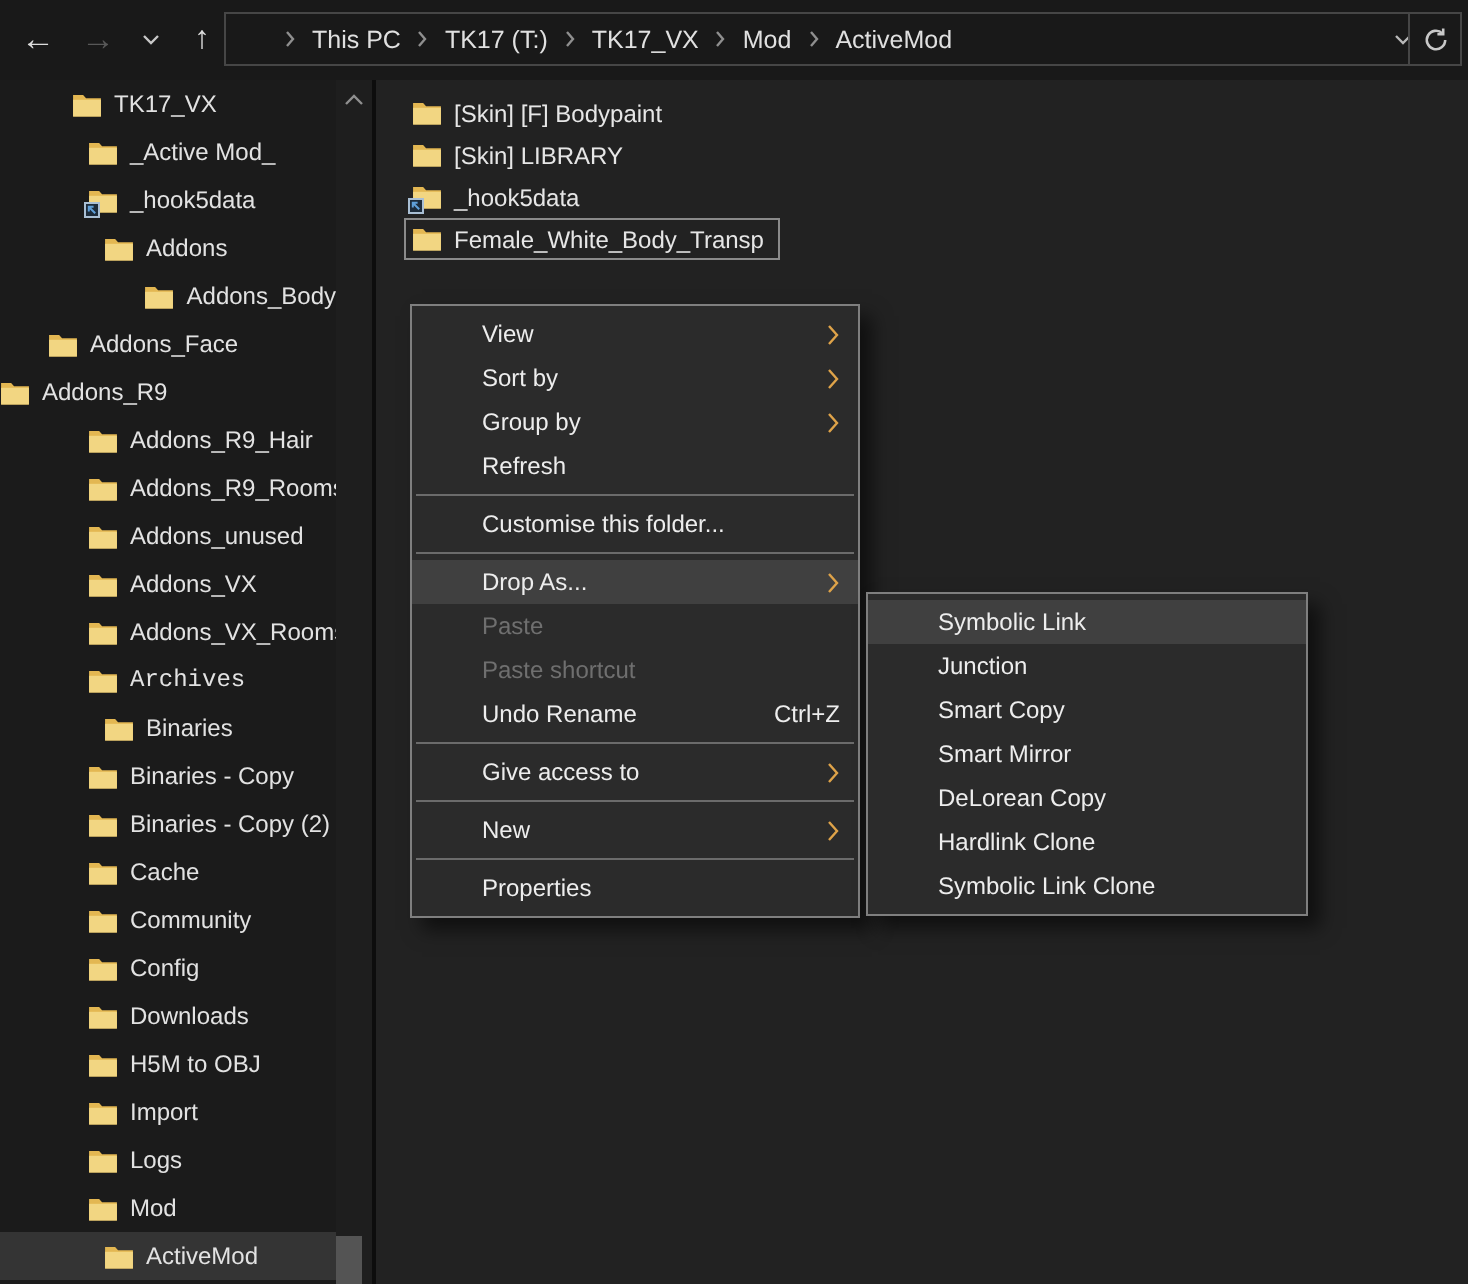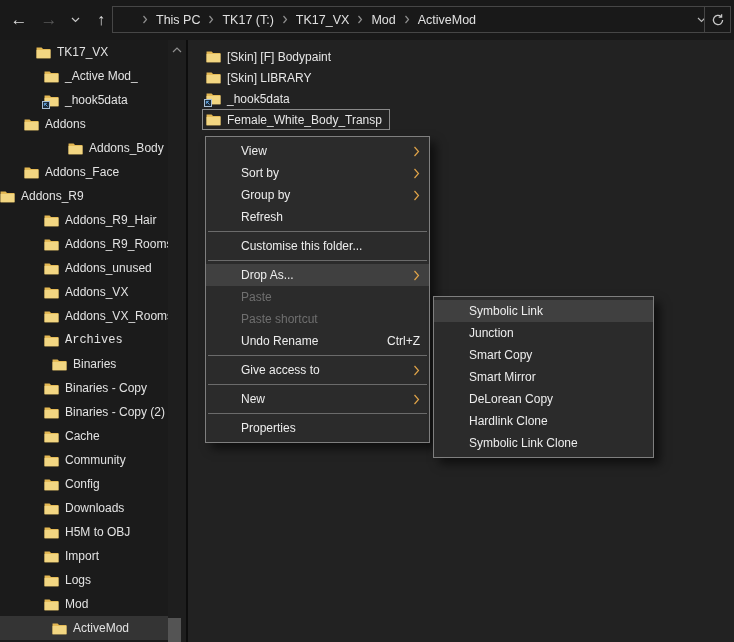--- a/index.html
+++ b/index.html
@@ -37,21 +37,21 @@
   .file-row{margin-left:14px;height:21px;display:flex;align-items:center;width:max-content;
     padding:0 7px 0 3px;border:1px solid transparent;box-sizing:border-box;color:#e6e6e6;white-space:nowrap}
   .file-row.sel{border-color:#8a8a8a}
   
   .fi{position:relative;width:15px;height:13px;margin-right:6px;flex:0 0 auto;display:inline-block}
   .fi svg.base{display:block}
   .fi .ovl{position:absolute;left:-2px;bottom:-2px}
   
   .menu{position:absolute;background:#2b2b2b;border:1px solid #7f7f7f;box-sizing:border-box;
     padding:3px 0;box-shadow:6px 6px 9px rgba(0,0,0,.55)}
-  .ctx{left:205px;top:136px;width:225px}
+  .ctx{left:205px;top:152px;width:225px}
   .sub{left:433px;top:296px;width:221px}
   .menu-item{height:22px;display:flex;align-items:center;padding:0 9px 0 35px;color:#ededed;white-space:nowrap}
   .menu-item.hl{background:#404040}
   .menu-item.dis{color:#6f6f6f}
   .menu-sep{height:1px;background:#6b6b6b;margin:3px 2px}
   .mi-right{margin-left:auto;display:flex;align-items:center;color:#ededed}
 </style>
 </head>
 <body>
 
@@ -145,30 +145,30 @@
             <path d="M.5 1.6h5.4l1.6 1.7h8v9.9H.5z" fill="#e3b752"></path>
             <path d="M.5 4.2h15v9H.5z" fill="#f2d682"></path>
           </svg>
           <svg class="ovl" width="8" height="8" viewBox="0 0 8 8">
             <rect x="0.5" y="0.5" width="7" height="7" fill="#1c2b3a" stroke="#a9bfd4" stroke-width="1"></rect>
             <path d="M5.6 5.6L2.6 2.6M2.4 4.8V2.4h2.4" stroke="#5f9fd8" stroke-width="1" fill="none"></path>
           </svg>
         </span>
         <span>_hook5data</span>
       </div>
-      <div class="tree-row" style="padding-left: 24px;">
+      <div class="tree-row" style="padding-left: 52px;">
         <span class="fi">
           <svg class="base" width="15" height="13" viewBox="0 0 16 14">
             <path d="M.5 1.6h5.4l1.6 1.7h8v9.9H.5z" fill="#e3b752"></path>
             <path d="M.5 4.2h15v9H.5z" fill="#f2d682"></path>
           </svg>
         </span>
         <span>Addons</span>
       </div>
-      <div class="tree-row" style="padding-left: 68px;">
+      <div class="tree-row" style="padding-left: 44px; justify-content: flex-end;">
         <span class="fi">
           <svg class="base" width="15" height="13" viewBox="0 0 16 14">
             <path d="M.5 1.6h5.4l1.6 1.7h8v9.9H.5z" fill="#e3b752"></path>
             <path d="M.5 4.2h15v9H.5z" fill="#f2d682"></path>
           </svg>
         </span>
         <span>Addons_Body</span>
       </div>
       <div class="tree-row" style="padding-left: 24px;">
         <span class="fi">

